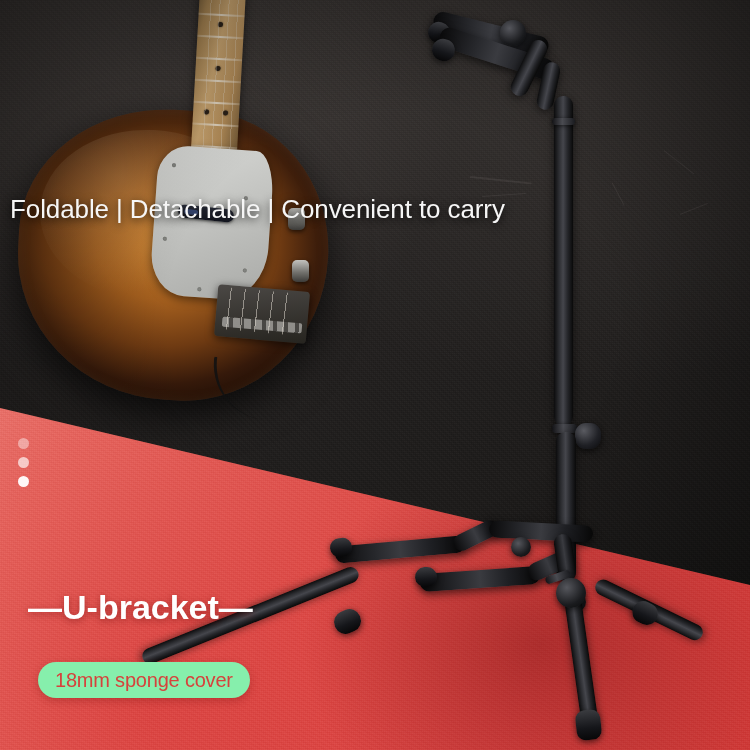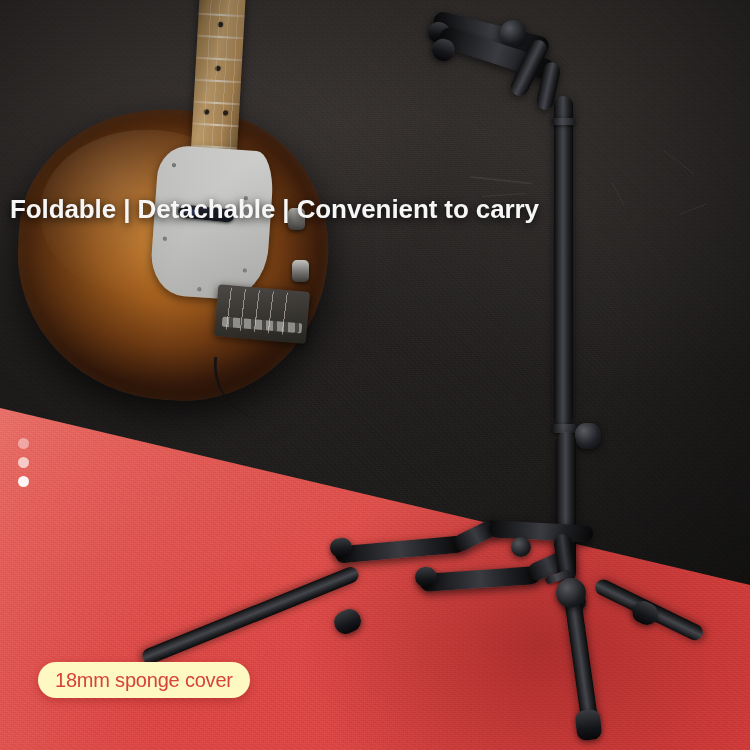--- a/index.html
+++ b/index.html
@@ -227,21 +227,21 @@
     font-weight: 700;
     color: #ffffff;
     letter-spacing: -0.4px;
     text-shadow: 0 2px 10px rgba(0,0,0,0.8), 0 0 2px rgba(0,0,0,0.6);
     white-space: nowrap;
   }
   .subtitle {
     position: absolute;
     left: 10px;
     font-size: 26px;
-    font-weight: 700;
+    font-weight: 400;
     color: #f6f6f6;
     letter-spacing: -0.1px;
     text-shadow: 0 2px 8px rgba(0,0,0,0.85);
     white-space: nowrap;
   }
   .subtitle.line1 { top: 194px; }
   .subtitle.line2 { top: 249px; }
 
   .dots { position: absolute; left: 18px; top: 438px; }
   .dot {
@@ -263,21 +263,21 @@
     text-shadow: 0 2px 7px rgba(120,16,16,0.55);
     white-space: nowrap;
   }
   .pill {
     position: absolute;
     left: 38px; top: 662px;
     height: 36px;
     padding: 0 17px;
     display: flex;
     align-items: center;
-    background: #fef9c3;
+    background: #86efac;
     border-radius: 20px;
     box-shadow: 0 3px 9px rgba(120,16,16,0.32);
   }
   .pill span {
     font-size: 20px;
     font-weight: 400;
     color: #d6423c;
     letter-spacing: -0.2px;
     white-space: nowrap;
   }
@@ -385,18 +385,19 @@
   </div>
 
   <div class="subtitle line1">Foldable | Detachable | Convenient to carry</div>
 
   <div class="dots">
     <div class="dot d1"></div>
     <div class="dot d2"></div>
     <div class="dot d3"></div>
   </div>
 
+  <div class="ubracket">—U-bracket—</div>
 
   <div class="pill">
     <span>18mm sponge cover</span>
   </div>
 
 </div>
 
 </body></html>

